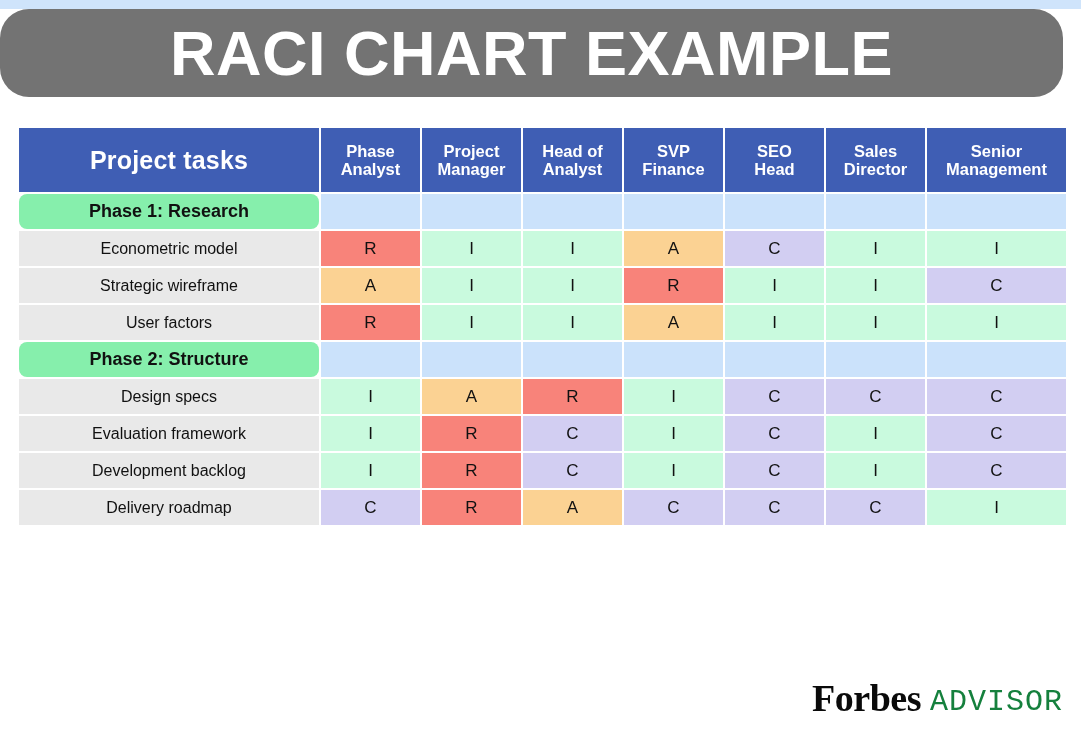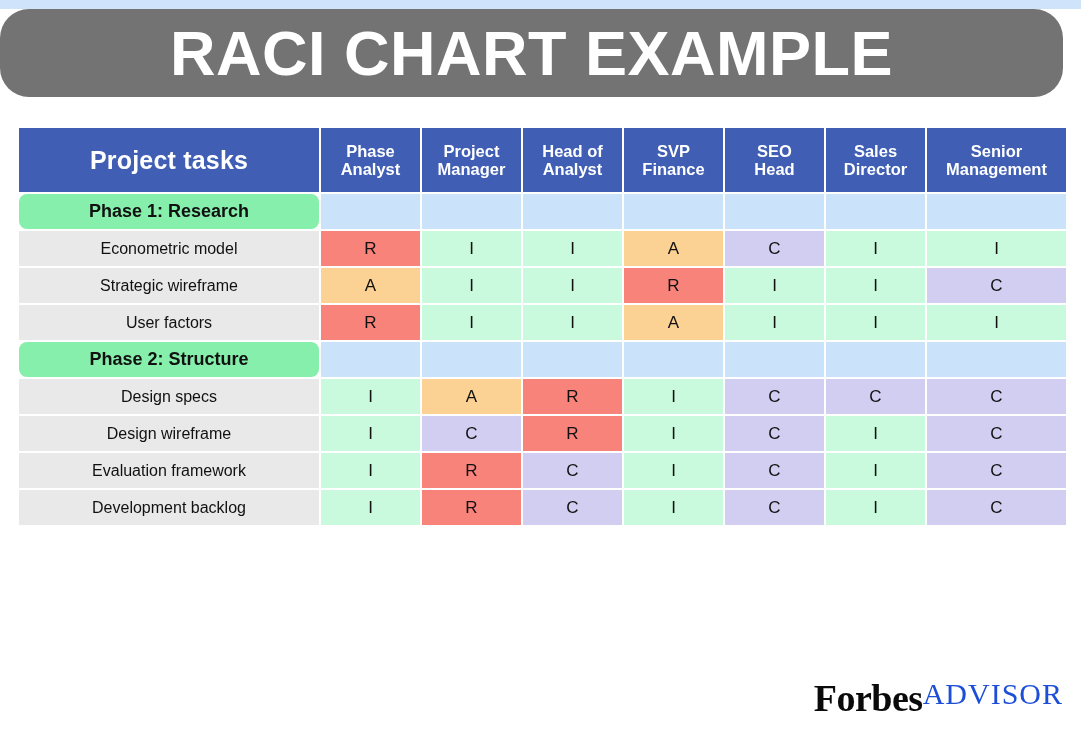--- a/index.html
+++ b/index.html
@@ -119,35 +119,36 @@
   td.v-I { background: #c9fade; }
   td.v-C { background: #d2cef2; }
   td.v-empty { background: #cbe2fb; }
 
   
   .logo {
     position: absolute;
     right: 18px;
     top: 679px;
     display: flex;
-    align-items: flex-start;
+    align-items: flex-end;
+    gap: 9px;
   }
   .logo-forbes {
     font-family: "Liberation Serif", serif;
     font-weight: bold;
     font-size: 38px;
     color: #0a0a0a;
     letter-spacing: -0.5px;
     line-height: 1;
   }
   .logo-advisor {
-    font-family: Liberation Serif, serif;
+    font-family: Liberation Mono, monospace;
     font-weight: normal;
     font-size: 30px;
-    color: #1d4ed8;
+    color: #15803d;
     letter-spacing: 1px;
     line-height: 1;
   }
 </style>
 </head>
 <body>
 
 <div class="top-strip"></div>
 
 <div class="banner">
@@ -233,48 +234,48 @@
           <td class="task-label">Design specs</td>
           <td class="v-I">I</td>
           <td class="v-A">A</td>
           <td class="v-R">R</td>
           <td class="v-I">I</td>
           <td class="v-C">C</td>
           <td class="v-C">C</td>
           <td class="v-C">C</td>
         </tr>
         <tr class="task">
-          <td class="task-label">Design wireframe</td>
-          <td class="v-I">I</td>
-          <td class="v-C">C</td>
-          <td class="v-R">R</td>
-          <td class="v-I">I</td>
-          <td class="v-C">C</td>
-          <td class="v-I">I</td>
-          <td class="v-C">C</td>
-        </tr>
-        <tr class="task">
           <td class="task-label">Evaluation framework</td>
           <td class="v-I">I</td>
           <td class="v-R">R</td>
           <td class="v-C">C</td>
           <td class="v-I">I</td>
           <td class="v-C">C</td>
           <td class="v-I">I</td>
           <td class="v-C">C</td>
         </tr>
         <tr class="task">
           <td class="task-label">Development backlog</td>
           <td class="v-I">I</td>
           <td class="v-R">R</td>
           <td class="v-C">C</td>
           <td class="v-I">I</td>
           <td class="v-C">C</td>
           <td class="v-I">I</td>
           <td class="v-C">C</td>
+        </tr>
+        <tr class="task">
+          <td class="task-label">Delivery roadmap</td>
+          <td class="v-C">C</td>
+          <td class="v-R">R</td>
+          <td class="v-A">A</td>
+          <td class="v-C">C</td>
+          <td class="v-C">C</td>
+          <td class="v-C">C</td>
+          <td class="v-I">I</td>
         </tr>
       </tbody>
   </table>
 </div>
 
 <div class="logo">
   <span class="logo-forbes">Forbes</span>
   <span class="logo-advisor">ADVISOR</span>
 </div>
 

